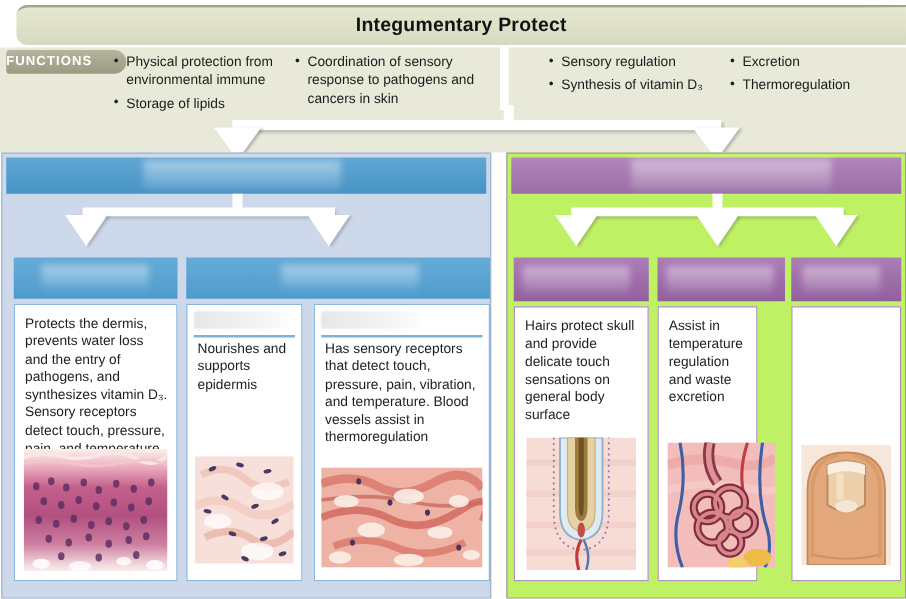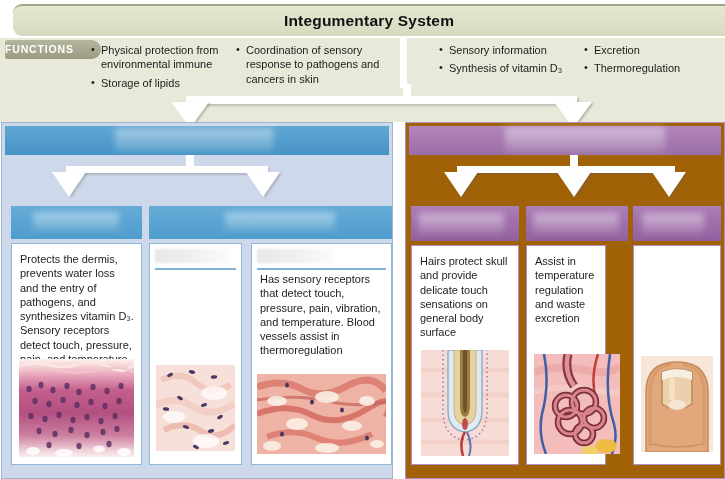--- a/index.html
+++ b/index.html
@@ -36,21 +36,21 @@
   #bar-main{left:186px;top:96px;width:391px;height:8px;box-shadow:2px 2px 2px rgba(90,90,90,.28);}
   .ah{position:absolute;width:0;height:0;border-left:19px solid transparent;
       border-right:19px solid transparent;border-top:26px solid #fff;
       filter:drop-shadow(2px 1px 1px rgba(90,90,90,.35));}
   #ah-left{left:171px;top:102px;}
   #ah-right{left:554px;top:102px;}
 
   
   .panel{position:absolute;top:122px;height:357px;box-sizing:border-box;}
   #panel-left{left:1px;width:392px;background:#cdd8ea;border:1px solid #9cb6d2;}
-  #panel-right{left:405px;width:320px;background:#a16207;border:1px solid #b18fbc;text-decoration:underline;}
+  #panel-right{left:405px;width:320px;background:#bef264;border:1px solid #b18fbc;text-decoration:underline;}
   .phead{position:absolute;left:3px;right:3px;top:3px;height:29px;}
   #panel-left .phead{background:linear-gradient(180deg,#61a7d4,#4693c5);}
   #panel-right .phead{background:linear-gradient(180deg,#b286bc,#9a6da6);}
   .redact{position:absolute;border-radius:2px;
     background:linear-gradient(180deg,rgba(255,255,255,.45),rgba(255,255,255,.10));
     filter:blur(3px);}
   #panel-left .phead .redact{left:110px;top:2px;width:158px;height:24px;}
   #panel-right .phead .redact{left:96px;top:1px;width:160px;height:26px;}
 
   
@@ -97,37 +97,37 @@
   #img-r1{left:9px;bottom:8px;width:88px;height:106px;}
   #img-r2{left:7px;bottom:10px;width:86px;height:100px;}
   #img-r3{left:7px;bottom:12px;width:72px;height:96px;}
 </style>
 </head>
 <body>
 
 <div class="fig">
 
   <div class="title-bar">
-    <div class="title">Integumentary System</div>
+    <div class="title">Integumentary Protect</div>
   </div>
 
   <div class="band" id="band-left"></div>
   <div class="band" id="band-right"></div>
   <div class="band" id="band-bottom"></div>
   <div class="badge">FUNCTIONS</div>
 
   <div class="blist" id="bl1">
     <div class="bitem">Physical protection from environmental immune</div>
     <div class="bitem">Storage of lipids</div>
   </div>
   <div class="blist" id="bl2">
     <div class="bitem">Coordination of sensory response to pathogens and cancers in skin</div>
   </div>
   <div class="blist" id="bl3">
-    <div class="bitem">Sensory information</div>
+    <div class="bitem">Sensory regulation</div>
     <div class="bitem">Synthesis of vitamin D₃</div>
   </div>
   <div class="blist" id="bl4">
     <div class="bitem">Excretion</div>
     <div class="bitem">Thermoregulation</div>
   </div>
 
   <div class="wht" id="stub-main"></div>
   <div class="wht" id="bar-main"></div>
   <div class="ah" id="ah-left"></div>
@@ -205,20 +205,21 @@
           <ellipse cx="45" cy="94" rx="9" ry="4" fill="#fff" opacity=".8"></ellipse>
           <ellipse cx="80" cy="90" rx="6" ry="3.5" fill="#fff" opacity=".8"></ellipse>
           <ellipse cx="105" cy="93" rx="7" ry="4" fill="#fff" opacity=".85"></ellipse>
         </svg>
       </div>
     </div>
 
     <div class="cbox" id="lb2">
       <div class="sublabel redact"></div>
       <div class="subline"></div>
+      <div class="desc mt28">Nourishes and supports epidermis</div>
       <div class="img" id="img-l2">
         <svg viewBox="0 0 79 86" preserveAspectRatio="none">
           <rect width="79" height="86" fill="#f8e0da"></rect>
           <path d="M5,15 Q25,5 40,18 T75,20" stroke="#efc4ba" stroke-width="6" fill="none" opacity=".9"></path>
           <path d="M0,40 Q20,30 38,42 T79,38" stroke="#f3cfc6" stroke-width="7" fill="none"></path>
           <path d="M8,65 Q28,55 45,66 T79,60" stroke="#eebdb2" stroke-width="6" fill="none"></path>
           <ellipse cx="58" cy="28" rx="13" ry="7" fill="#fff" opacity=".75"></ellipse>
           <ellipse cx="18" cy="52" rx="11" ry="6" fill="#fff" opacity=".7"></ellipse>
           <ellipse cx="50" cy="76" rx="13" ry="7" fill="#fff" opacity=".75"></ellipse>
           <g fill="#473a66">

